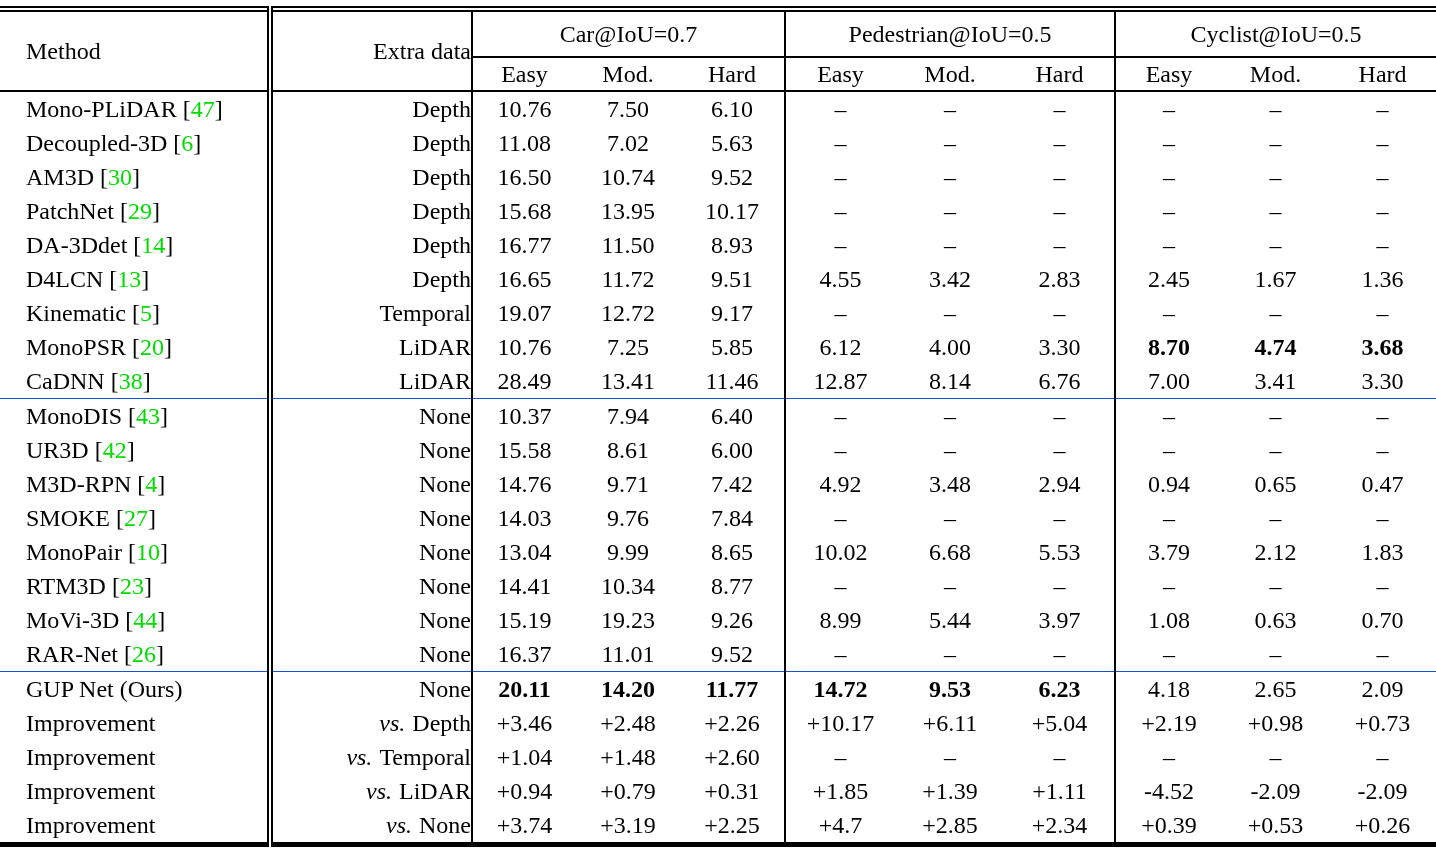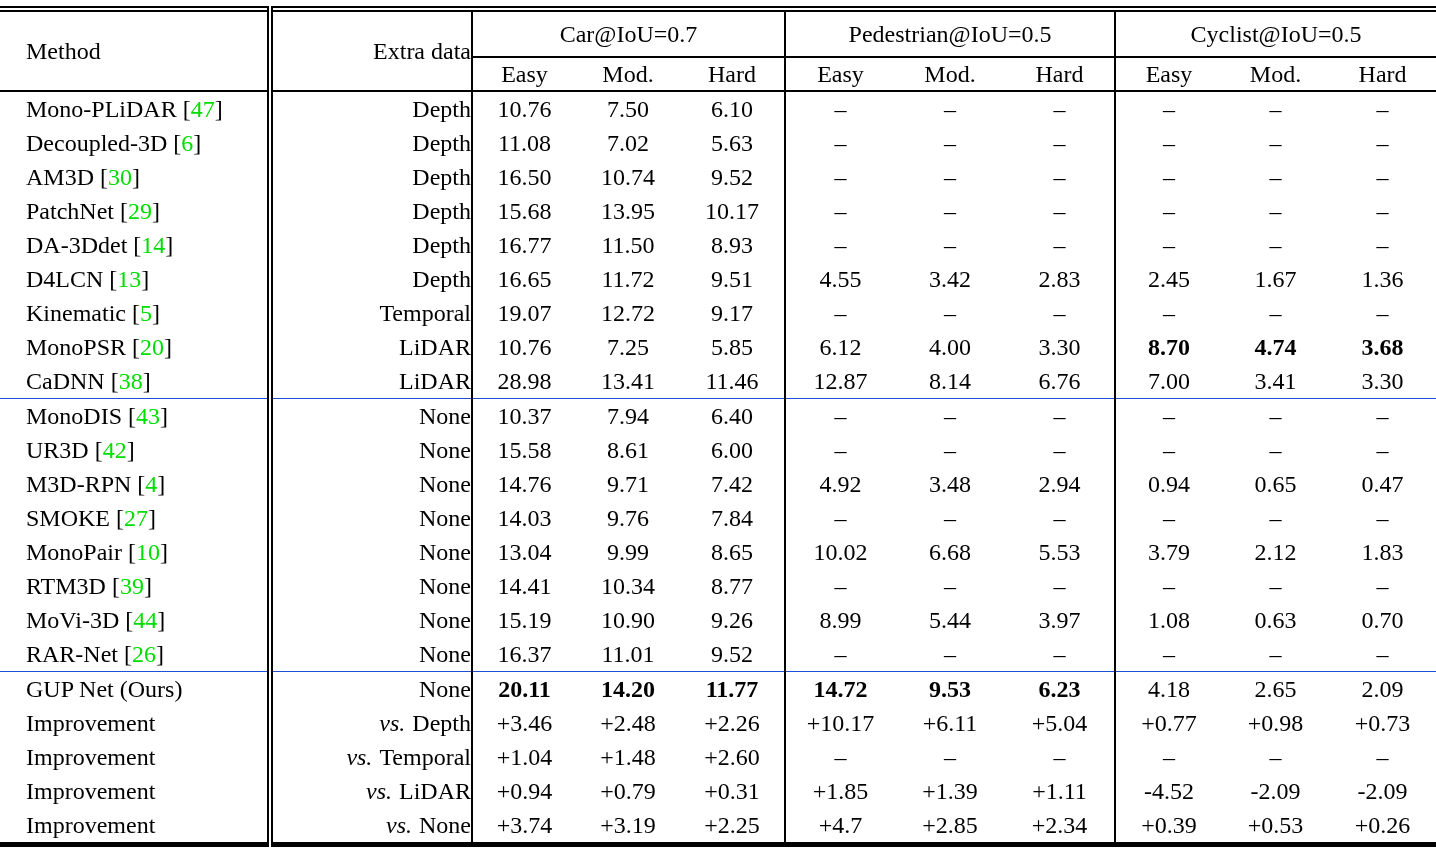--- a/index.html
+++ b/index.html
@@ -163,21 +163,21 @@
           <td class="value-cell grp">6.12</td>
           <td class="value-cell">4.00</td>
           <td class="value-cell">3.30</td>
           <td class="value-cell grp bold">8.70</td>
           <td class="value-cell bold">4.74</td>
           <td class="value-cell bold">3.68</td>
         </tr>
         <tr>
           <td class="method-cell"><span>CaDNN</span> <span>[</span><span class="cite">38</span><span>]</span></td>
           <td class="extra-cell dbl"><span>LiDAR</span></td>
-          <td class="value-cell grp">28.98</td>
+          <td class="value-cell grp">28.49</td>
           <td class="value-cell">13.41</td>
           <td class="value-cell">11.46</td>
           <td class="value-cell grp">12.87</td>
           <td class="value-cell">8.14</td>
           <td class="value-cell">6.76</td>
           <td class="value-cell grp">7.00</td>
           <td class="value-cell">3.41</td>
           <td class="value-cell">3.30</td>
         </tr>
       </tbody>
@@ -241,37 +241,37 @@
           <td class="value-cell">9.99</td>
           <td class="value-cell">8.65</td>
           <td class="value-cell grp">10.02</td>
           <td class="value-cell">6.68</td>
           <td class="value-cell">5.53</td>
           <td class="value-cell grp">3.79</td>
           <td class="value-cell">2.12</td>
           <td class="value-cell">1.83</td>
         </tr>
         <tr>
-          <td class="method-cell"><span>RTM3D</span> <span>[</span><span class="cite">39</span><span>]</span></td>
+          <td class="method-cell"><span>RTM3D</span> <span>[</span><span class="cite">23</span><span>]</span></td>
           <td class="extra-cell dbl"><span>None</span></td>
           <td class="value-cell grp">14.41</td>
           <td class="value-cell">10.34</td>
           <td class="value-cell">8.77</td>
           <td class="value-cell grp">–</td>
           <td class="value-cell">–</td>
           <td class="value-cell">–</td>
           <td class="value-cell grp">–</td>
           <td class="value-cell">–</td>
           <td class="value-cell">–</td>
         </tr>
         <tr>
           <td class="method-cell"><span>MoVi-3D</span> <span>[</span><span class="cite">44</span><span>]</span></td>
           <td class="extra-cell dbl"><span>None</span></td>
           <td class="value-cell grp">15.19</td>
-          <td class="value-cell">10.90</td>
+          <td class="value-cell">19.23</td>
           <td class="value-cell">9.26</td>
           <td class="value-cell grp">8.99</td>
           <td class="value-cell">5.44</td>
           <td class="value-cell">3.97</td>
           <td class="value-cell grp">1.08</td>
           <td class="value-cell">0.63</td>
           <td class="value-cell">0.70</td>
         </tr>
         <tr>
           <td class="method-cell"><span>RAR-Net</span> <span>[</span><span class="cite">26</span><span>]</span></td>
@@ -303,21 +303,21 @@
         </tr>
         <tr>
           <td class="method-cell"><span>Improvement</span></td>
           <td class="extra-cell dbl"><span class="ital">vs.</span><span>Depth</span></td>
           <td class="value-cell grp">+3.46</td>
           <td class="value-cell">+2.48</td>
           <td class="value-cell">+2.26</td>
           <td class="value-cell grp">+10.17</td>
           <td class="value-cell">+6.11</td>
           <td class="value-cell">+5.04</td>
-          <td class="value-cell grp">+0.77</td>
+          <td class="value-cell grp">+2.19</td>
           <td class="value-cell">+0.98</td>
           <td class="value-cell">+0.73</td>
         </tr>
         <tr>
           <td class="method-cell"><span>Improvement</span></td>
           <td class="extra-cell dbl"><span class="ital">vs.</span><span>Temporal</span></td>
           <td class="value-cell grp">+1.04</td>
           <td class="value-cell">+1.48</td>
           <td class="value-cell">+2.60</td>
           <td class="value-cell grp">–</td>

